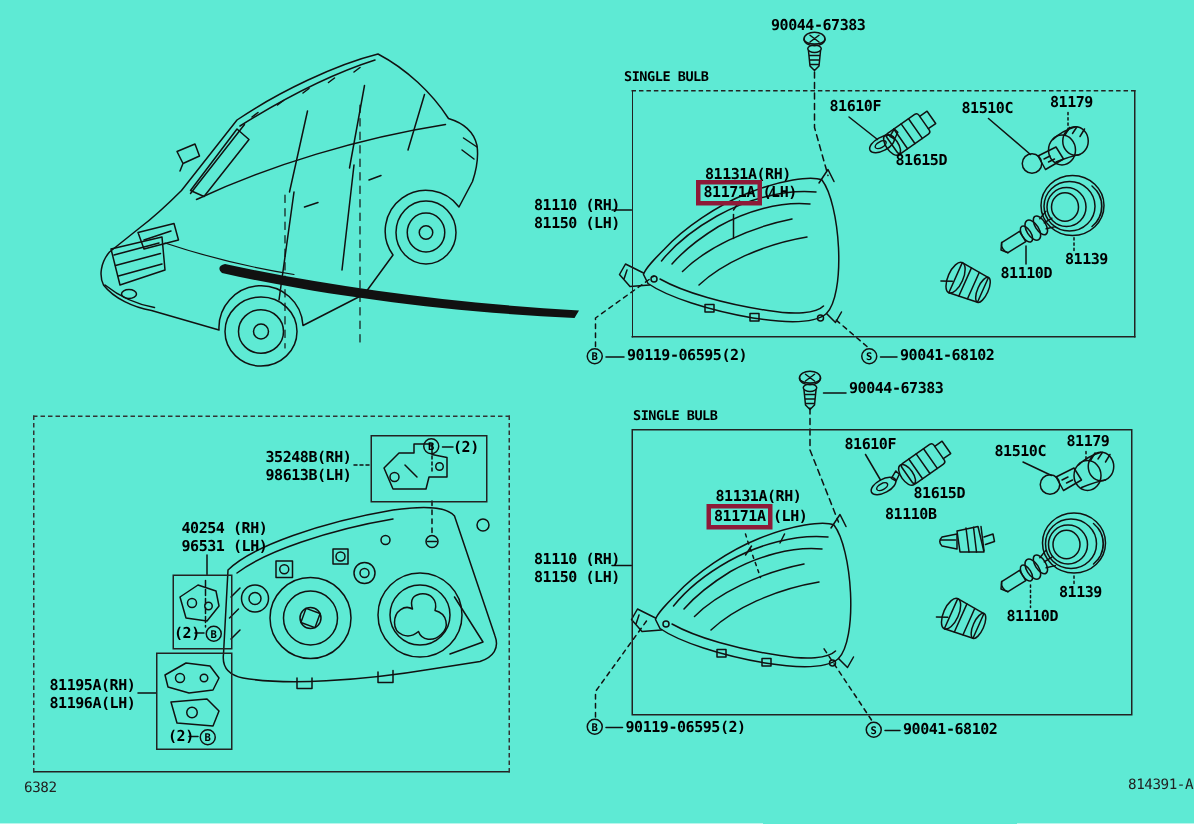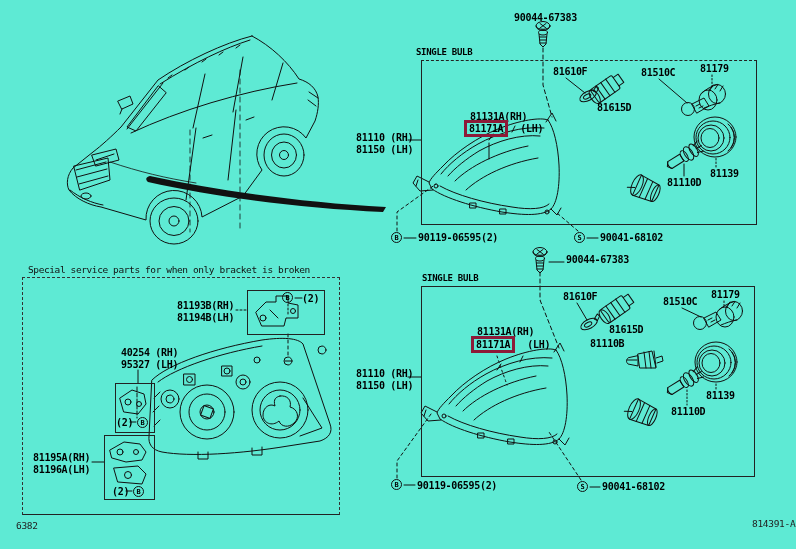--- a/index.html
+++ b/index.html
@@ -17,21 +17,21 @@
   .box.special{left:22px;top:277px;width:316px;height:236px;border:1px dashed #333;border-bottom:1px solid #222;}
   .inset{position:absolute;border:1px solid #222;background:transparent;}
   .inset.a{left:247px;top:290px;width:76px;height:43px;}
   .inset.b{left:115px;top:383px;width:38px;height:48px;}
   .inset.c{left:104px;top:435px;width:49px;height:63px;}
   .circ{position:absolute;width:11px;height:11px;border:1px solid #111;border-radius:50%;
         font:bold 7px "DejaVu Sans Mono",monospace;line-height:11px;text-align:center;box-sizing:border-box;color:#000;}
   .lensline{position:absolute;display:flex;align-items:center;}
   .redbox{border:3px solid #8d1a38;padding:0 2px;font:bold 10px "DejaVu Sans Mono",monospace;
           letter-spacing:-0.3px;line-height:11px;}
-  .suffix{font:bold 10px "DejaVu Sans Mono",monospace;letter-spacing:-0.3px;padding-left:12px;}
+  .suffix{font:bold 10px "DejaVu Sans Mono",monospace;letter-spacing:-0.3px;}
 </style>
 </head>
 <body>
 
 <div class="stage">
 
 <svg class="art" viewBox="0 0 796 549" fill="none" stroke="#111" stroke-width="1" stroke-linecap="round" stroke-linejoin="round">
   <defs>
     <g id="screwpart">
       <ellipse cx="0" cy="-7" rx="7" ry="4.5"></ellipse>
@@ -290,27 +290,26 @@
 <div class="abs pn" style="left:590px;top:338px">81110B</div>
 <div class="abs pn" style="left:356px;top:368px">81110 (RH)</div>
 <div class="abs pn" style="left:356px;top:380px">81150 (LH)</div>
 <div class="abs pn" style="left:706px;top:390px">81139</div>
 <div class="abs pn" style="left:671px;top:406px">81110D</div>
 <span class="circ" style="left:391px;top:479px">B</span>
 <div class="abs pn" style="left:417px;top:480px">90119-06595(2)</div>
 <span class="circ" style="left:577px;top:481px">S</span>
 <div class="abs pn" style="left:602px;top:481px">90041-68102</div>
 
-<div class="abs title" style="left:28px;top:264px">Special service parts for when only bracket is broken</div>
-<div class="abs pn" style="left:177px;top:300px">81193B(RH)</div>
-<div class="abs pn" style="left:177px;top:312px">81194B(LH)</div>
+<div class="abs pn" style="left:177px;top:300px">35248B(RH)</div>
+<div class="abs pn" style="left:177px;top:312px">98613B(LH)</div>
 <span class="circ" style="left:282px;top:292px">B</span>
 <div class="abs pn" style="left:302px;top:293px">(2)</div>
 <div class="abs pn" style="left:121px;top:347px">40254 (RH)</div>
-<div class="abs pn" style="left:121px;top:359px">95327 (LH)</div>
+<div class="abs pn" style="left:121px;top:359px">96531 (LH)</div>
 <div class="abs pn" style="left:116px;top:417px">(2)</div>
 <span class="circ" style="left:137px;top:417px">B</span>
 <div class="abs pn" style="left:33px;top:452px">81195A(RH)</div>
 <div class="abs pn" style="left:33px;top:464px">81196A(LH)</div>
 <div class="abs pn" style="left:112px;top:486px">(2)</div>
 <span class="circ" style="left:133px;top:486px">B</span>
 
 <div class="abs fcode" style="left:16px;top:520px">6382</div>
 <div class="abs fcode" style="left:752px;top:518px">814391-A</div>
 

